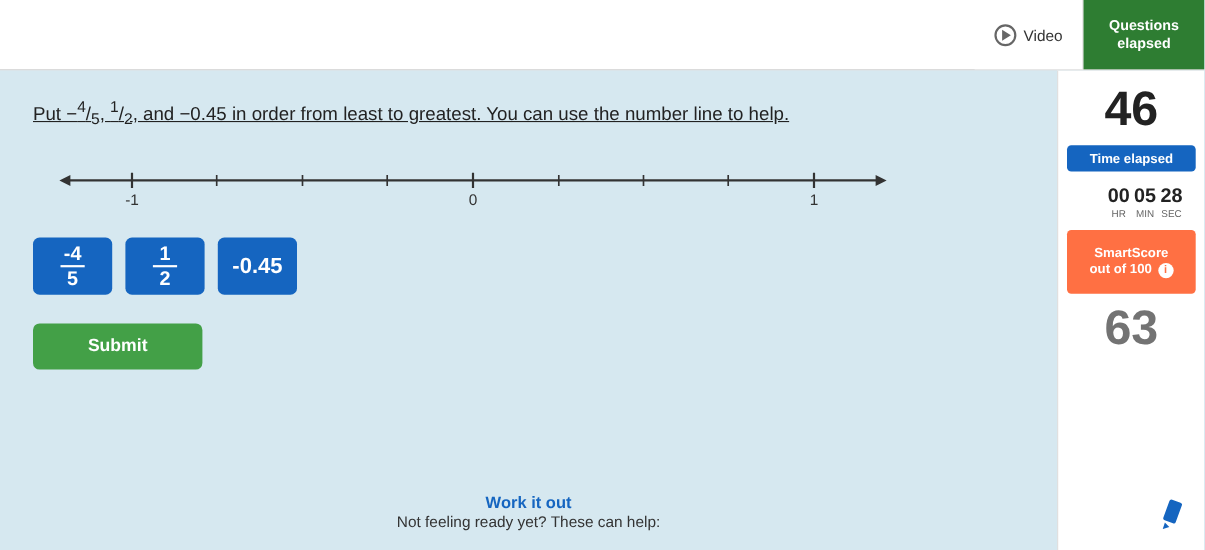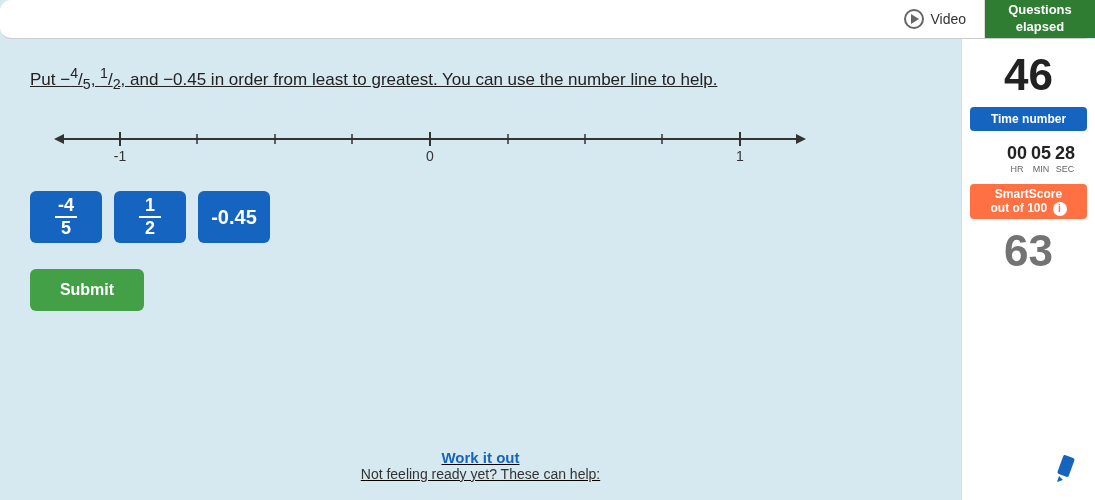--- a/index.html
+++ b/index.html
@@ -11,23 +11,22 @@
       overflow: hidden;
       display: flex;
       flex-direction: column;
     }
 
     .top-bar {
       display: flex;
       justify-content: flex-end;
       align-items: stretch;
       background: #fff;
-      height: 39px;
+      height: 64px;
       border-bottom: 1px solid #ccc;
-      border-radius: 11px;
     }
 
     .video-btn {
       display: flex;
       align-items: center;
       gap: 6px;
       padding: 0 18px;
       background: #fff;
       border: none;
       font-size: 14px;
@@ -144,29 +143,28 @@
 
     .submit-btn {
       background: #43a047;
       color: #fff;
       border: none;
       padding: 12px 28px;
       border-radius: 6px;
       font-size: 16px;
       font-weight: bold;
       cursor: pointer;
-      width: 114px;
+      width: 154px;
       margin-top: 8px;
     }
 
     .work-it-out {
       margin-top: auto;
       text-align: center;
       padding-bottom: 8px;
-      text-decoration: underline;
     }
     .work-it-out .title {
       color: #1565c0;
       font-size: 15px;
       font-weight: bold;
     }
     .work-it-out .subtitle {
       color: #333;
       font-size: 14px;
     }
@@ -228,21 +226,21 @@
       color: #666;
       text-transform: uppercase;
     }
 
     .smartscore-box {
       background: #ff7043;
       color: #fff;
       font-size: 12px;
       font-weight: bold;
       text-align: center;
-      padding: 3px 8px;
+      padding: 14px 8px;
       border-radius: 4px;
       width: 100%;
       position: relative;
     }
 
     .smartscore-box .info-icon {
       display: inline-block;
       background: #fff;
       color: #ff7043;
       border-radius: 50%;
@@ -350,21 +348,21 @@
       <div class="subtitle">Not feeling ready yet? These can help:</div>
     </div>
 
   </div>
 
   <div class="sidebar">
 
     <div class="score-number">46</div>
 
     <div class="time-elapsed-label">
-      <span>Time number</span>
+      <span>Time elapsed</span>
     </div>
 
     <div class="time-display">
       <div class="time-unit">
         <span class="time-value">00</span>
         <span class="time-label">HR</span>
       </div>
       <div class="time-unit">
         <span class="time-value">05</span>
         <span class="time-label">MIN</span>

